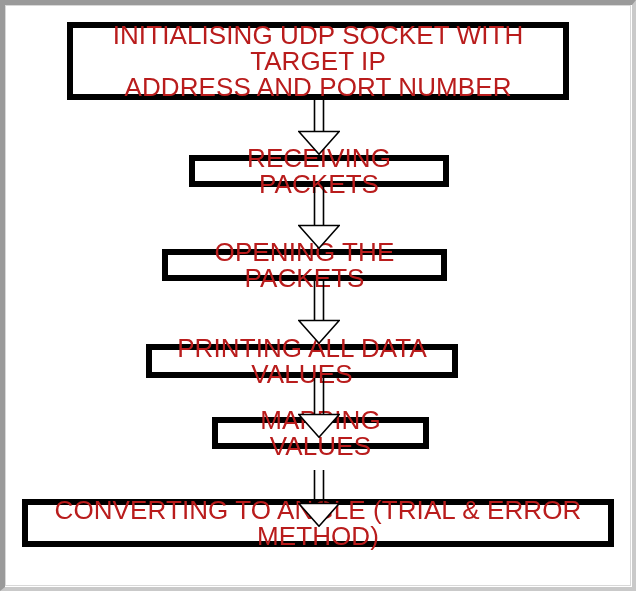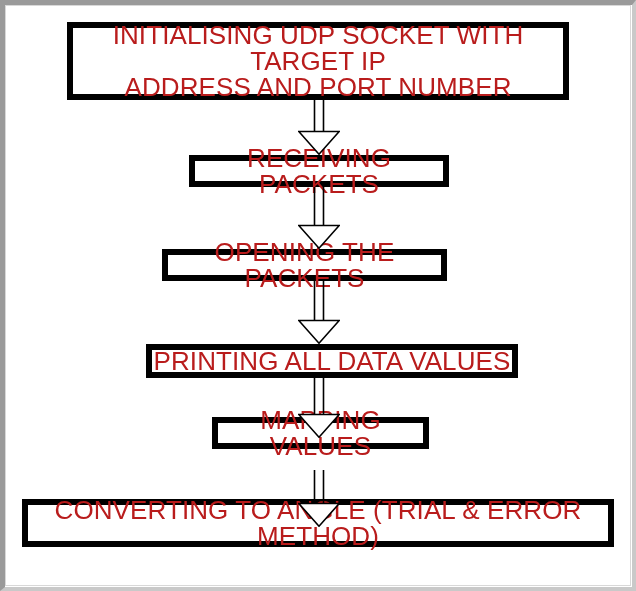--- a/index.html
+++ b/index.html
@@ -62,21 +62,21 @@
 
   <div id="inner-frame"></div>
 
   <div class="node" style="left:67px; top:22px; width:502px; height:78px;">INITIALISING UDP SOCKET WITH TARGET IP
 ADDRESS AND PORT NUMBER</div>
 
   <div class="node" style="left:189px; top:155px; width:260px; height:32px;">RECEIVING PACKETS</div>
 
   <div class="node" style="left:162px; top:249px; width:285px; height:32px;">OPENING THE PACKETS</div>
 
-  <div class="node" style="left:146px; top:344px; width:372px; height:34px;">PRINTING ALL DATA VALUES</div>
+  <div class="node" style="left:146px; top:344px; width:312px; height:34px;">PRINTING ALL DATA VALUES</div>
 
   <div class="node" style="left:212px; top:417px; width:217px; height:32px;">MAPPING VALUES</div>
 
   <div class="node" style="left:22px; top:499px; width:592px; height:48px;">CONVERTING TO ANGLE (TRIAL &amp; ERROR METHOD)</div>
 
   <div class="arrow" style="left:298px; top:100px; width:42px; height:55px;">
     <svg width="42" height="55" viewBox="0 0 42 55">
       <path d="M16.5 0 L16.5 32 M25.5 0 L25.5 32" stroke="#000" stroke-width="1.6" fill="none"></path>
       <path d="M0.8 31.5 L41.2 31.5 L21 54.2 Z" stroke="#000" stroke-width="1.6" fill="#ffffff"></path>
     </svg>

